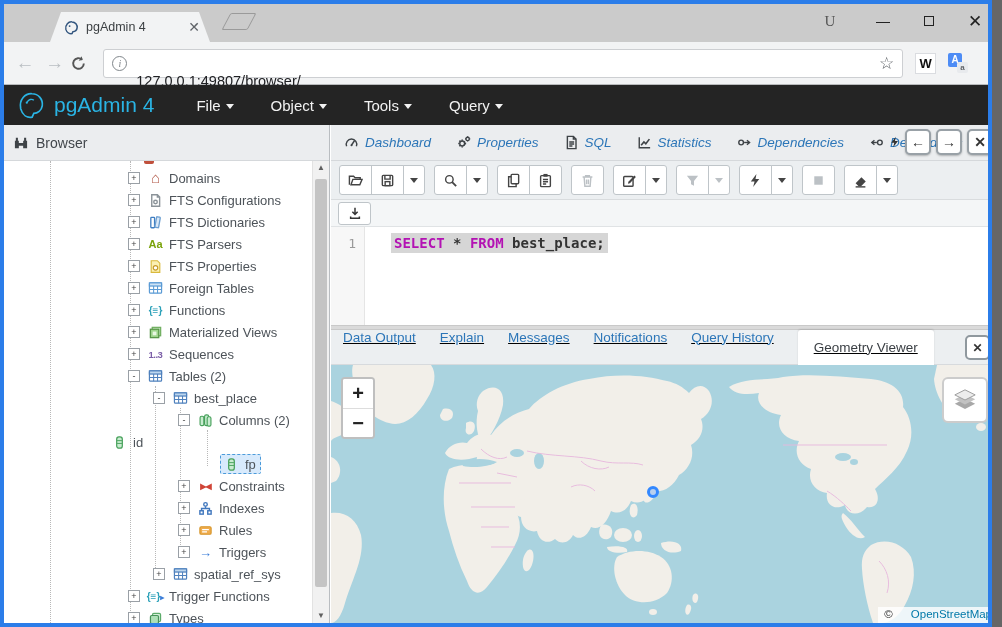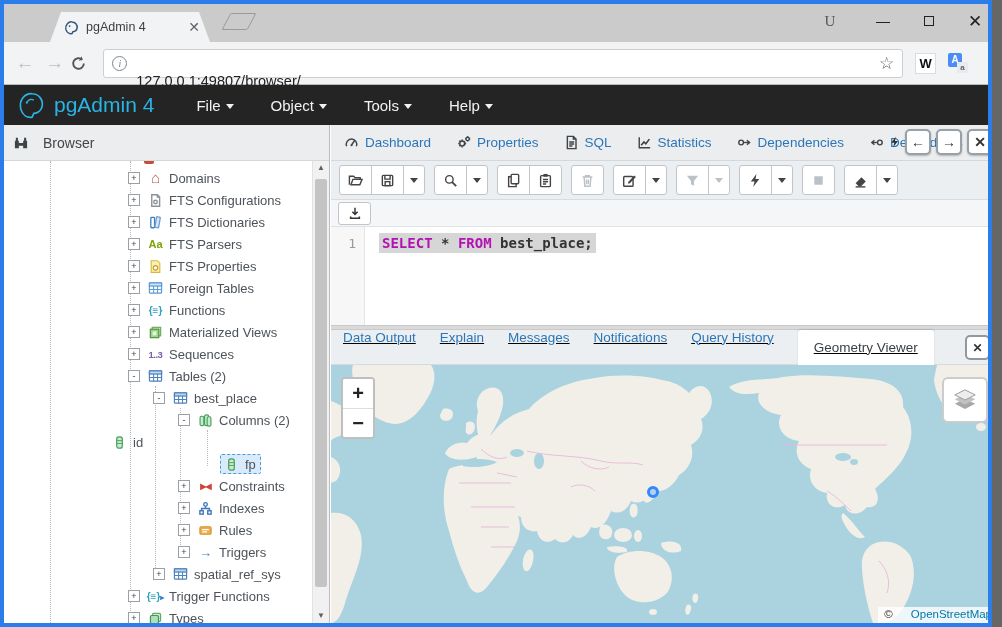--- a/index.html
+++ b/index.html
@@ -35,39 +35,39 @@
   
   .pgnav{position:absolute;left:0;top:81px;width:994px;height:40px;background:#242424;display:flex;align-items:center;}
   .brand{color:#2ab4e4;font-size:21px;margin-left:8px;font-weight:400;}
   .menus{display:flex;margin-left:42px;}
   .menu{color:#f2f2f2;font-size:15px;margin-right:37px;}
   .menu .caret{display:inline-block;margin-left:5px;width:0;height:0;border-left:4px solid transparent;border-right:4px solid transparent;border-top:5px solid #f2f2f2;vertical-align:middle;}
   
   .main{position:absolute;left:0;top:121px;width:994px;height:498px;background:#fff;}
   .left{position:absolute;left:0;top:0;width:326px;height:498px;border-right:1px solid #b9bdc1;background:#fff;}
   .lhead{height:36px;background:#ebedef;border-bottom:1px solid #d5d8db;display:flex;align-items:center;padding-left:9px;}
-  .lhead .t{font-size:14px;color:#41464b;margin-left:14px;}
+  .lhead .t{font-size:14px;color:#41464b;margin-left:7px;}
   .tree{position:absolute;left:0;top:36px;right:0;bottom:0;overflow:hidden;background:#fff;}
   .guide{position:absolute;width:0;border-left:1px dotted #b8b8b8;}
   .titem{position:relative;height:22px;display:flex;align-items:center;font-size:13px;color:#4d5359;white-space:nowrap;}
   .texp{width:12px;height:12px;border:1px solid #9aa0a6;background:#fff;font-size:9px;line-height:10px;text-align:center;color:#444;flex:0 0 12px;}
   .tspace{flex:0 0 12px;}
   .ticon{width:17px;height:16px;margin-left:7px;display:inline-flex;align-items:center;justify-content:center;flex:0 0 17px;font-weight:bold;}
   .tlabel{margin-left:5px;}
   .tsel{display:inline-flex;align-items:center;background:#d8eafc;border:1px dashed #4b9bda;border-radius:2px;padding:1px 4px 1px 2px;margin-left:5px;}
   .tsel .ticon{margin-left:0;}
   .vscroll{position:absolute;right:0;top:0;bottom:0;width:17px;background:#f1f1f1;border-left:1px solid #e2e2e2;}
   .vscroll .ar{position:absolute;left:0;width:16px;height:14px;text-align:center;font-size:8px;color:#606060;line-height:14px;}
   .vscroll .thumb{position:absolute;left:2px;width:12px;background:#c4c4c4;border-radius:2px;}
   
   .right{position:absolute;left:327px;top:0;width:667px;height:498px;}
   .rtabs{position:relative;height:36px;background:#ebedef;border-bottom:1px solid #d5d8db;display:flex;align-items:center;padding-left:13px;overflow:hidden;}
   .mtab{display:flex;align-items:center;margin-right:25px;}
   .mtab .ic{color:#3e4347;display:inline-flex;}
-  .mtab .lb{color:#2c76b8;font-size:13.5px;margin-left:6px;}
+  .mtab .lb{color:#2c76b8;font-size:13.5px;margin-left:6px;font-style:italic;}
   .hiddenbolt{position:absolute;right:97px;top:10px;color:#333;}
   .fragment{position:absolute;right:1px;top:10px;color:#2c76b8;font-size:13px;}
   .floatnav{position:absolute;right:5px;top:4px;display:flex;gap:5px;}
   .fbtn{width:26px;height:26px;background:#fff;border:2px solid #99a1a7;border-radius:5px;font-size:14px;font-weight:bold;color:#333;
     display:flex;align-items:center;justify-content:center;box-shadow:0 1px 2px rgba(0,0,0,.25);}
   
   .qtb{height:39px;background:#eceff1;border-bottom:1px solid #d9dcde;display:flex;align-items:center;padding-left:8px;gap:9px;}
   .grp{display:flex;}
   .btn{height:30px;min-width:33px;background:#fff;border:1px solid #bfc5c9;border-radius:3px;display:flex;align-items:center;justify-content:center;color:#444;padding:0 7px;}
   .btn + .btn{margin-left:-1px;border-top-left-radius:0;border-bottom-left-radius:0;}
@@ -77,21 +77,21 @@
   .btn.dis{color:#bcc1c5;}
   .btn .cb{width:0;height:0;border-left:4px solid transparent;border-right:4px solid transparent;border-top:5px solid currentColor;}
   .limitsel{height:30px;width:86px;background:#fff;border:1px solid #9aa1a7;border-radius:2px;display:flex;align-items:center;padding:0 7px;font-size:13px;color:#333;}
   .limitsel .cb{margin-left:auto;width:0;height:0;border-left:4px solid transparent;border-right:4px solid transparent;border-top:5px solid #444;}
   
   .row2{height:27px;background:#f4f6f7;border-bottom:1px solid #e0e3e5;display:flex;align-items:center;padding-left:7px;}
   .dlbtn{width:33px;height:23px;background:#fff;border:1px solid #bfc5c9;border-radius:3px;display:flex;align-items:center;justify-content:center;color:#333;}
   .editor{position:relative;height:98px;background:#fff;}
   .gutter{position:absolute;left:0;top:0;bottom:0;width:34px;background:#f7f7f7;border-right:1px solid #e5e5e5;}
   .lineno{position:absolute;top:9px;right:8px;font:13px "DejaVu Sans Mono",monospace;color:#9a9a9a;}
-  .code{position:absolute;left:48px;top:8px;font:600 14px "DejaVu Sans Mono",monospace;color:#333;}
+  .code{position:absolute;left:60px;top:8px;font:600 14px "DejaVu Sans Mono",monospace;color:#333;}
   .codeline{background:#d6d6d6;padding:2px 3px;}
   .tok-keyword{color:#b312b3;}
   .splitter{height:5px;background:#dadada;border-top:1px solid #c9c9c9;border-bottom:1px solid #c9c9c9;}
   
   .restabs{position:relative;height:35px;background:#eceff1;border-bottom:1px solid #d7dadd;display:flex;align-items:center;padding-left:12px;}
   .rtab{color:#2c76b8;font-size:13.5px;margin-right:24px;}
   .rtab.active{color:#3a3f44;background:#fff;height:35px;display:flex;align-items:center;padding:0 16px;margin-right:0;border-radius:3px 3px 0 0;box-shadow:0 -1px 2px rgba(0,0,0,.12);}
   .resclose{position:absolute;right:8px;top:5px;width:25px;height:25px;background:#fff;border:2px solid #8f989e;border-radius:5px;
     display:flex;align-items:center;justify-content:center;font-size:12px;font-weight:bold;color:#333;}
   
@@ -156,21 +156,21 @@
     <svg width="30" height="30" viewBox="0 0 32 32" style="margin-left:12px;">
       <path d="M5 20 C3 10 10 3.5 17 4 C24 4 29 10 28 17 C27.2 22 23 25 19 25 L17.2 29 C12 30 7 27 5 20 Z" fill="none" stroke="#2ab4e4" stroke-width="1.8"></path>
       <path d="M12 13 C13 10 17 9 19 11" fill="none" stroke="#2ab4e4" stroke-width="1.4"></path>
       <circle cx="11.5" cy="13.5" r="1.2" fill="#2ab4e4"></circle>
     </svg>
     <span class="brand">pgAdmin 4</span>
     <div class="menus">
         <div class="menu"><span>File</span><span class="caret"></span></div>
         <div class="menu"><span>Object</span><span class="caret"></span></div>
         <div class="menu"><span>Tools</span><span class="caret"></span></div>
-        <div class="menu"><span>Help</span><span class="caret"></span></div>
+        <div class="menu"><span>Query</span><span class="caret"></span></div>
       </div>
   </div>
 
   <div class="main">
 
     <div class="left">
       <div class="lhead">
         <svg width="16" height="15" viewBox="0 0 16 16">
           <path d="M1.5 6 h4.2 v8 h-4.2 z M10.3 6 h4.2 v8 h-4.2 z M5.7 8.5 h4.6 v3 h-4.6 z M2.5 3 h2.2 v3 h-2.2 z M11.3 3 h2.2 v3 h-2.2 z" fill="#3e4347"></path>
         </svg>

